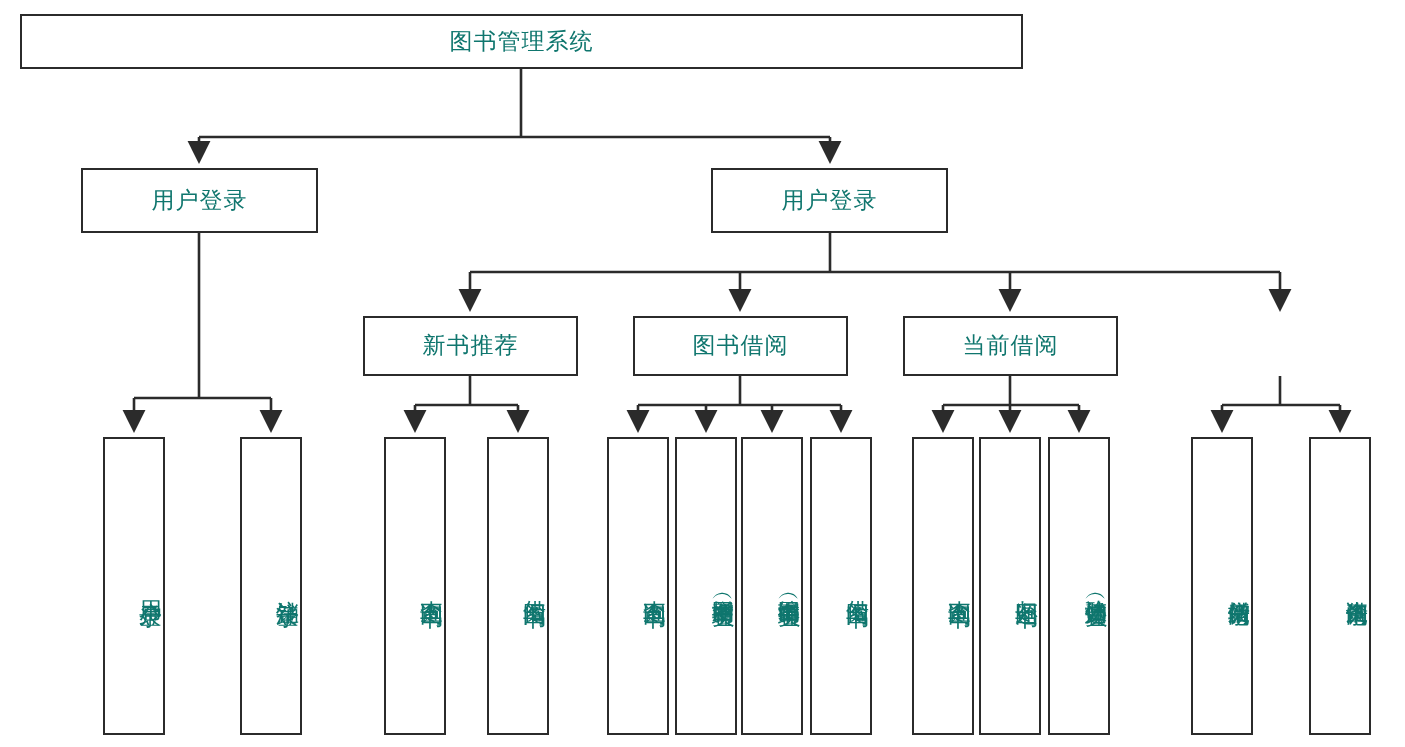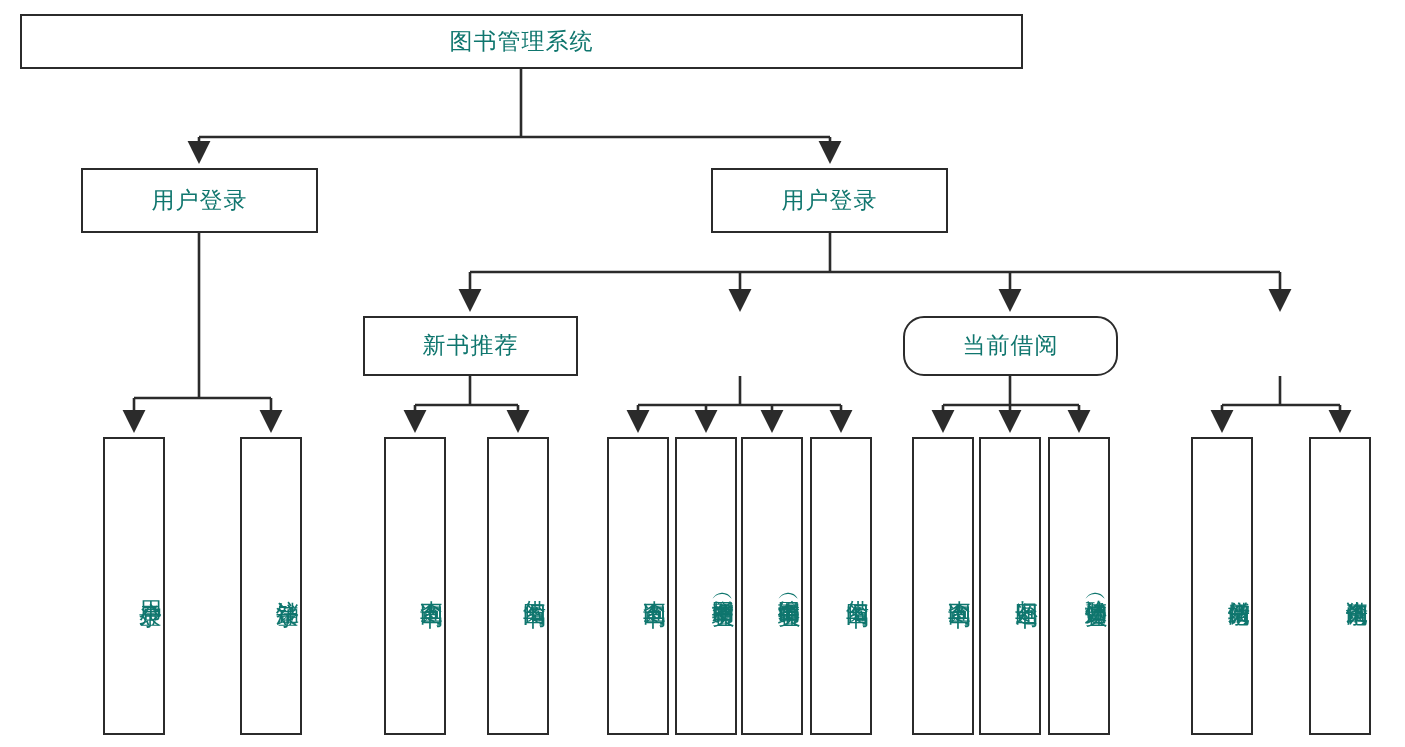--- a/index.html
+++ b/index.html
@@ -128,22 +128,25 @@
   </div>
 
   <div class="node horizontal" style="left:711px; top:168px; width:237px; height:65px;">
     <span>用户登录</span>
   </div>
 
   <div class="node horizontal" style="left:363px; top:316px; width:215px; height:60px;">
     <span>新书推荐</span>
   </div>
 
-
-  <div class="node horizontal" style="left:903px; top:316px; width:215px; height:60px;border-radius:21px;">
+  <div class="node horizontal" style="left:633px; top:316px; width:215px; height:60px;">
+    <span>图书借阅</span>
+  </div>
+
+  <div class="node horizontal" style="left:903px; top:316px; width:215px; height:60px;">
     <span>当前借阅</span>
   </div>
 
 
   <div class="node vertical" style="left:103px; top:437px; width:62px; height:298px;">
     <span>用户登录</span>
   </div>
 
   <div class="node vertical" style="left:240px; top:437px; width:62px; height:298px;">
     <span>注销登录</span>

